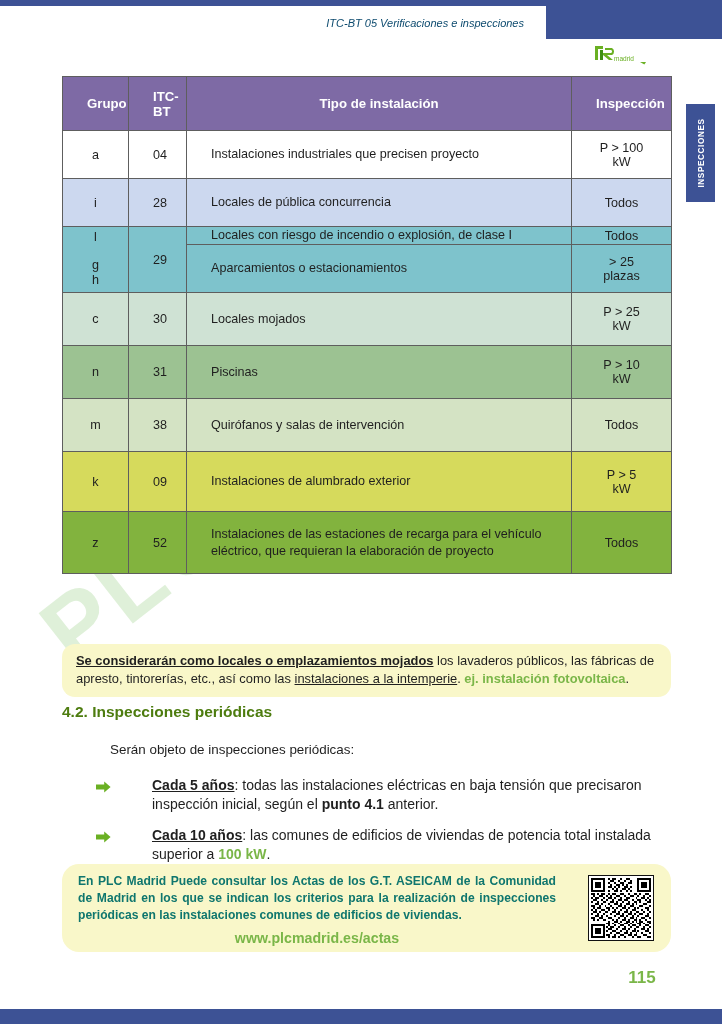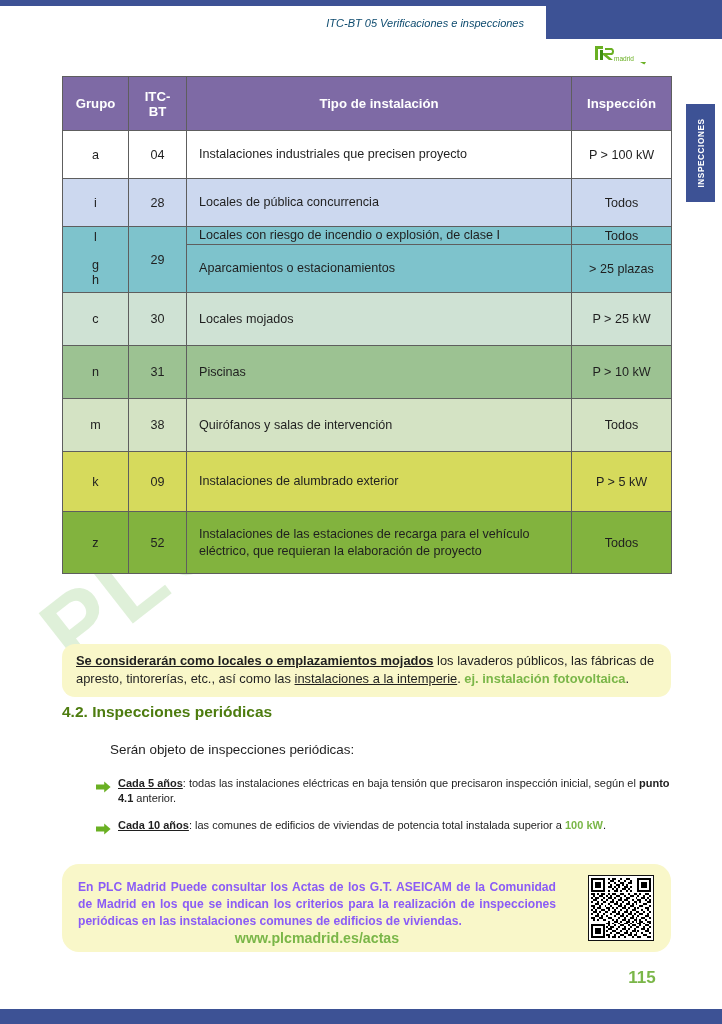--- a/index.html
+++ b/index.html
@@ -117,21 +117,21 @@
     width: 609px;
     z-index: 2;
   }
   table.main {
     border-collapse: collapse;
     width: 609px;
     table-layout: fixed;
   }
   table.main td, table.main th {
     border: 1px solid #5e5e5e;
-    padding: 0 12px;
+    padding: 0 24px;
     font-size: 12.6px;
     color: #1f1f1f;
     vertical-align: middle;
   }
   table.main thead th {
     background: #7e6aa5;
     color: #ffffff;
     font-size: 13.2px;
     font-weight: bold;
     height: 54px;
@@ -201,45 +201,46 @@
     display: flex;
     align-items: flex-start;
     margin-bottom: 12px;
   }
   .barrow {
     flex: 0 0 22px;
     padding-top: 3px;
   }
   .btext {
     flex: 1 1 auto;
-    font-size: 11px;
+    font-size: 14px;
     line-height: 1.36;
     color: #1f1f1f;
+    margin-left: 34px;
   }
   .btext b.ul { font-weight: bold; text-decoration: underline; }
   .btext b    { font-weight: bold; }
   .btext .grn { color: #7ab648; font-weight: bold; }
 
   
   .callout {
     position: absolute;
     left: 62px; top: 864px;
     width: 609px; height: 88px;
     background: #f9f7c9;
     border-radius: 17px;
     z-index: 2;
   }
   .callout-text {
     position: absolute;
-    left: 16px; top: 15px;
+    left: 16px; top: 9px;
     width: 478px;
     font-size: 12.1px;
     font-weight: bold;
     line-height: 1.42;
-    color: #8b5cf6;
+    color: #0f766e;
     text-align: justify;
   }
   .callout-url {
     position: absolute;
     left: 16px; top: 66px;
     width: 478px;
     text-align: center;
     font-size: 14.2px;
     font-weight: bold;
     color: #7ab648;

